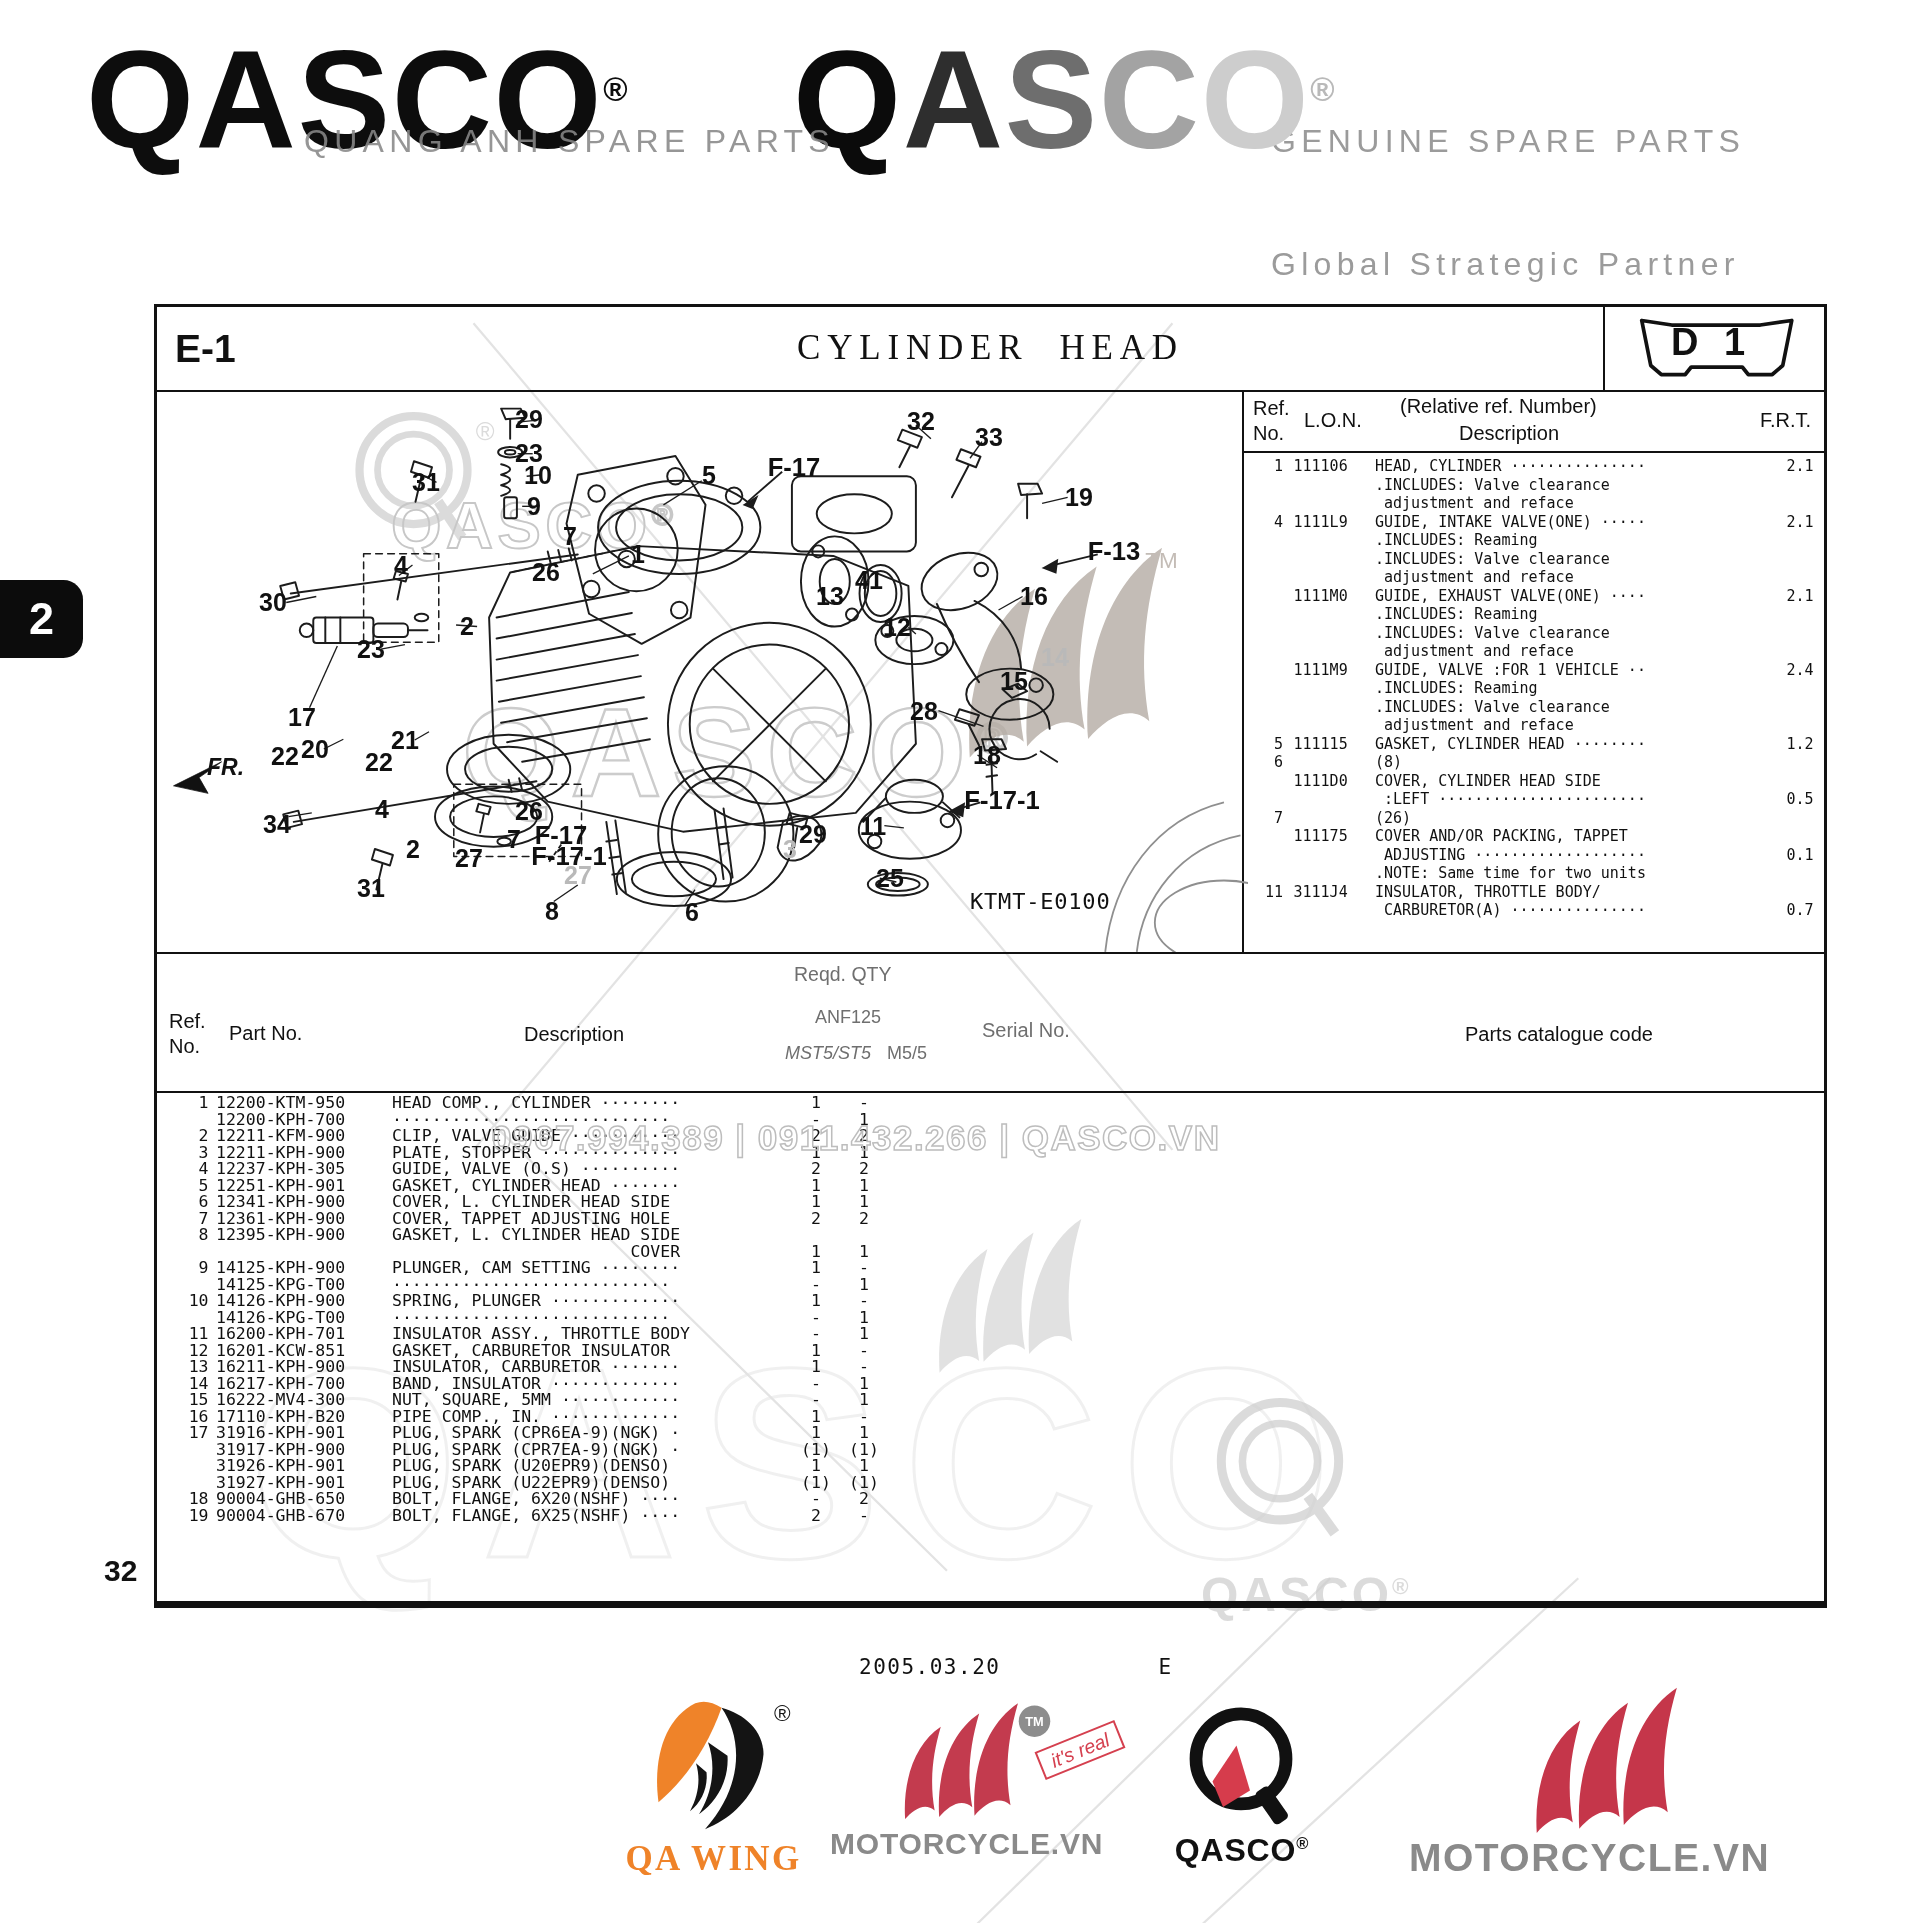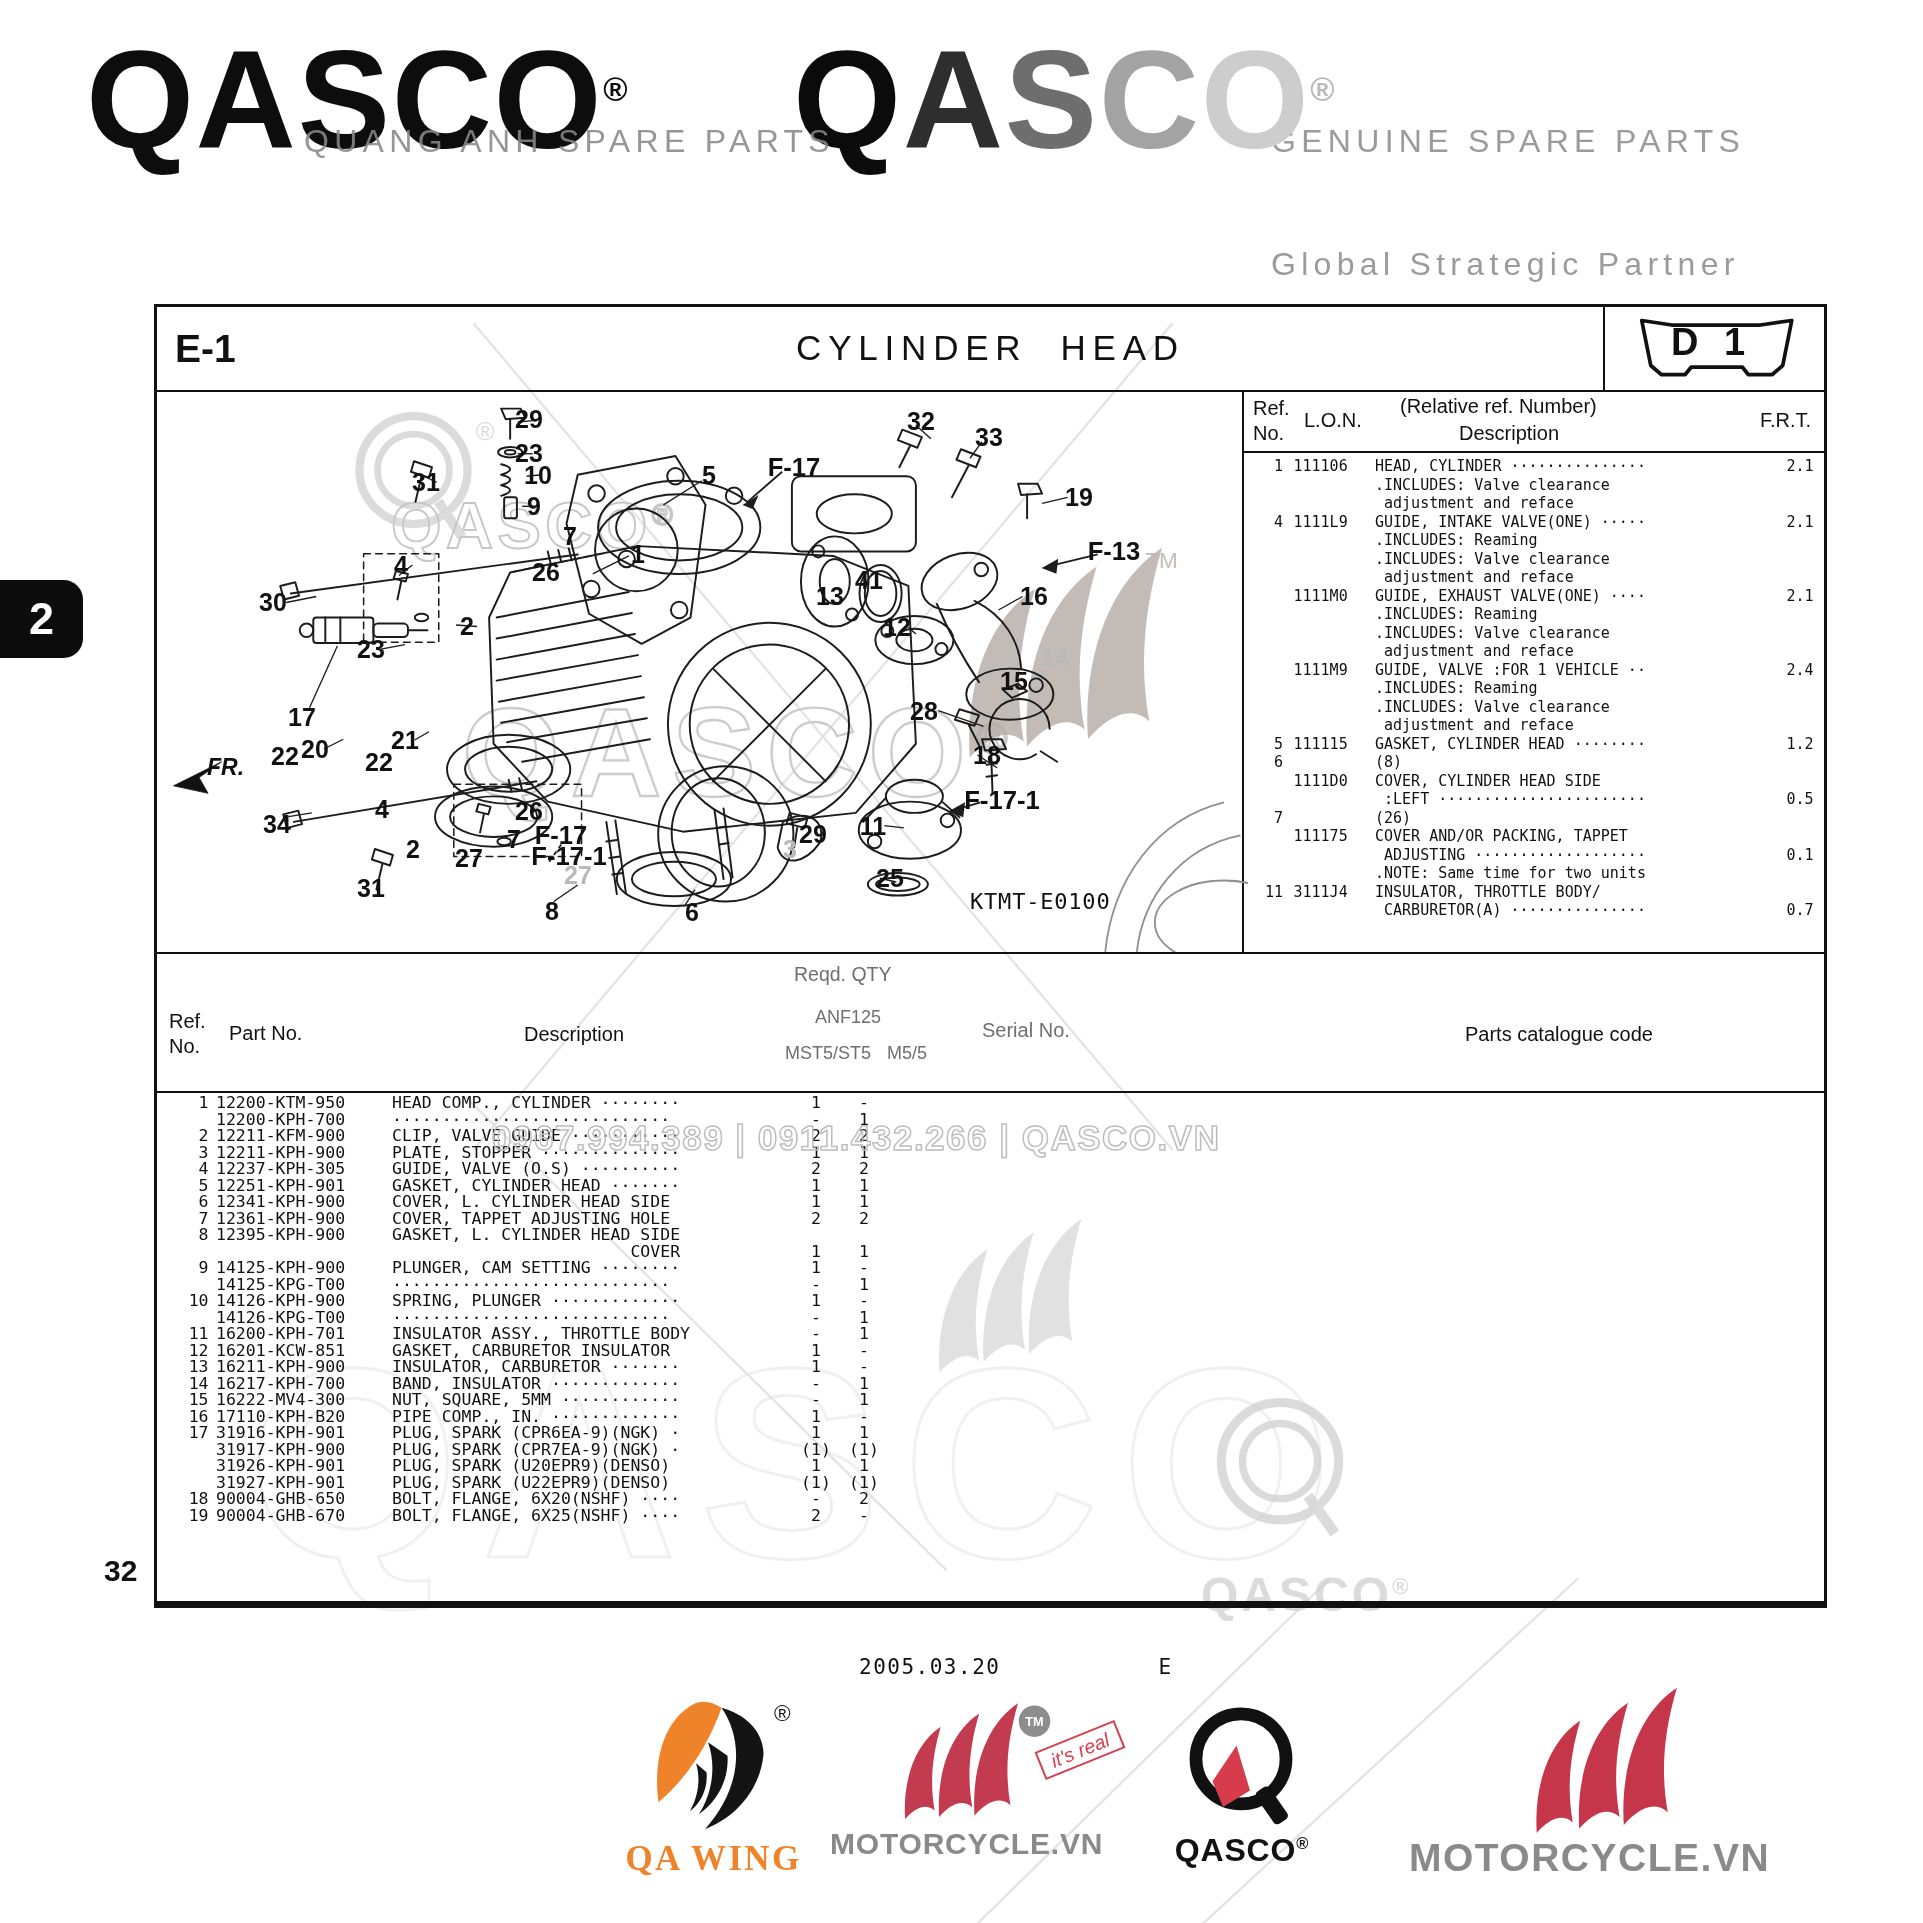--- a/index.html
+++ b/index.html
@@ -21,21 +21,21 @@
   .brand .reg{font-size:33px;vertical-align:super;}
   .brand-sub{color:#9b9b9b;font-size:32px;letter-spacing:5.3px;line-height:1.28;white-space:pre;}
   .lt0{color:#0b0b0b}.lt1{color:#2e2e2e}.lt2{color:#6e6e6e}.lt3{color:#a3a3a3}.lt4{color:#cdcdcd}
 
   
   .frame{position:absolute;left:154px;top:304px;width:1667px;height:1294px;
          border:3px solid #111;border-bottom-width:7.5px;background:transparent;}
   .titlebar{position:absolute;left:0;top:0;width:100%;height:83px;border-bottom:2.3px solid #111;}
   .sec-label{position:absolute;left:18px;top:19.5px;font-size:39px;font-weight:bold;}
   .main-title{position:absolute;left:0;right:0;top:21px;text-align:center;font-size:35px;
-              letter-spacing:6.8px;white-space:pre;}
+              letter-spacing:6.8px;white-space:pre;font-family:Liberation Serif, serif;}
   .dcell{position:absolute;right:0;top:0;width:219px;height:100%;border-left:2.3px solid #111;}
   .dcode{position:absolute;left:22.5px;top:6px;}
   .dcode-label{position:absolute;left:66px;top:13.5px;font-size:38px;font-weight:bold;letter-spacing:7.5px;}
 
   
   .diagram{position:absolute;left:0;top:85px;width:1091px;height:560px;}
   .co{position:absolute;transform:translate(-50%,-50%);font-size:25px;font-weight:bold;
       white-space:nowrap;z-index:4;}
   .co.ref{font-size:25.6px;}
   .co.gray{color:#b9b9b9;}
@@ -585,21 +585,21 @@
         </div>
     </div>
 
     <div class="ptable-head">
       <div class="abs" style="left:12px;top:56px;">Ref.</div>
       <div class="abs" style="left:12px;top:81px;">No.</div>
       <div class="abs" style="left:72px;top:68px;">Part No.</div>
       <div class="abs" style="left:367px;top:69px;">Description</div>
       <div class="abs dim" style="left:637px;top:9px;font-size:19.5px;">Reqd. QTY</div>
       <div class="abs dim" style="left:658px;top:53px;font-size:18px;">ANF125</div>
-      <div class="abs dim" style="left:628px;top:89px;font-size:18px;">MST5/ST5</div>
+      <div class="abs dim" style="left:628px;top:89px;font-size:18px;font-style:italic;">MST5/ST5</div>
       <div class="abs dim" style="left:730px;top:89px;font-size:18px;">M5/5</div>
       <div class="abs dim" style="left:825px;top:65px;">Serial No.</div>
       <div class="abs" style="left:1308px;top:69px;">Parts catalogue code</div>
     </div>
     <div class="ptable-body">
 
     <div class="p-row">
         <span class="c-ref">1</span>
         <span class="c-part">12200-KTM-950</span>
         <span class="c-desc">HEAD COMP., CYLINDER ········</span>

